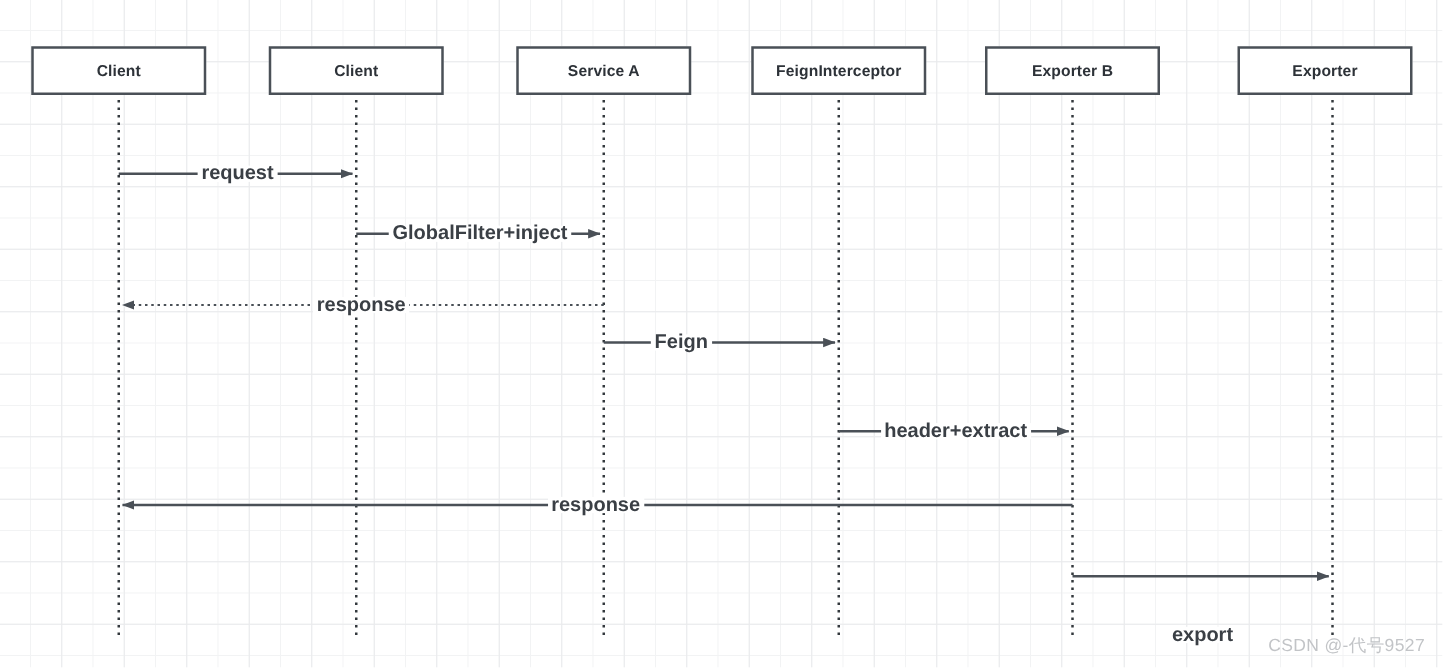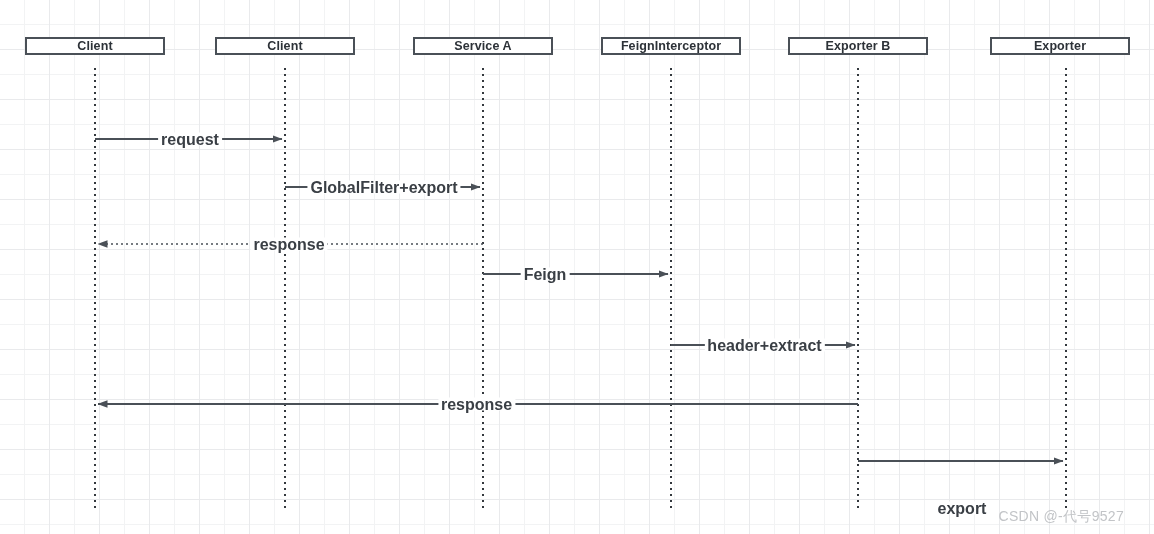--- a/index.html
+++ b/index.html
@@ -31,21 +31,21 @@
     width: 1154px;
     height: 534px;
   }
 
   
   .participant {
     position: absolute;
     box-sizing: border-box;
     border: 2px solid #4a5057;
     background: #ffffff;
-    height: 18px;
+    height: 39px;
     display: flex;
     align-items: center;
     justify-content: center;
   }
 
   .participant-label {
     font-family: "Liberation Sans", sans-serif;
     font-size: 12.5px;
     font-weight: bold;
     color: #2d3238;
@@ -63,21 +63,21 @@
     font-size: 16px;
     font-weight: bold;
     color: #3a3f45;
     white-space: nowrap;
     line-height: 13px;
   }
 
   
   .watermark {
     position: absolute;
-    right: 30px;
+    right: 14px;
     bottom: 8px;
     font-family: "Liberation Sans", sans-serif;
     font-size: 14px;
     color: #c2c4c7;
     white-space: nowrap;
     letter-spacing: 0.3px;
   }
 </style>
 </head>
 <body>
@@ -124,21 +124,21 @@
       </div>
       <div class="participant" style="left: 788px; top: 37px; width: 140px;">
         <span class="participant-label">Exporter B</span>
       </div>
       <div class="participant" style="left: 990px; top: 37px; width: 140px;">
         <span class="participant-label">Exporter</span>
       </div>
     </div>
   <div id="labels-layer">
       <div class="msg-label" style="left: 190px; top: 139px;">request</div>
-      <div class="msg-label" style="left: 384px; top: 187px;">GlobalFilter+export</div>
+      <div class="msg-label" style="left: 384px; top: 187px;">GlobalFilter+inject</div>
       <div class="msg-label" style="left: 289px; top: 244px;">response</div>
       <div class="msg-label" style="left: 545px; top: 274px;">Feign</div>
       <div class="msg-label" style="left: 764.5px; top: 345px;">header+extract</div>
       <div class="msg-label" style="left: 476.5px; top: 404px;">response</div>
       <div class="msg-label" style="left: 962px; top: 461px; margin-top: 47px;">export</div>
     </div>
 
   <div class="watermark">CSDN @-代号9527</div>
 </div>
 

